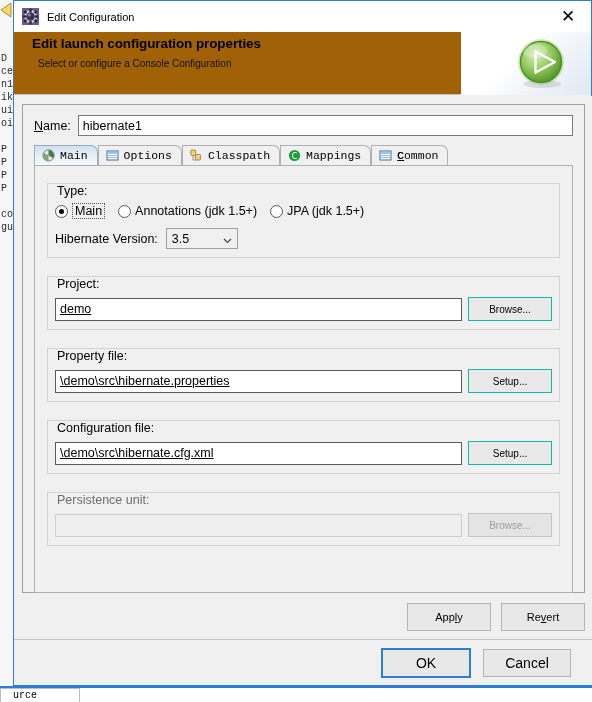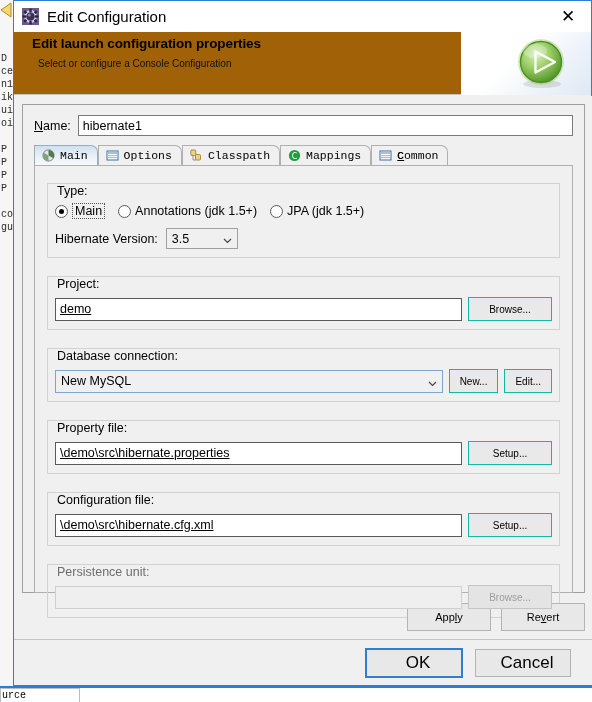--- a/index.html
+++ b/index.html
@@ -14,34 +14,34 @@
   
   .bg-layer{position:absolute;inset:0;background:#ffffff;}
   .bg-ruler{position:absolute;left:0;top:0;width:13px;height:702px;background:#f6f6f6;border-right:1px solid #c9c9c9;}
   .bg-gutter{position:absolute;left:0;top:0;width:10px;height:702px;background:#f0f0f0;}
   .bg-marker{position:absolute;left:0;top:2px;width:12px;height:18px;}
   .bg-code{position:absolute;left:1px;top:0;width:12px;height:702px;
     font-family:"Liberation Mono", monospace;font-size:10px;line-height:13px;
     color:#2a2a2a;overflow:hidden;white-space:pre;}
   .bg-bottomline{position:absolute;left:0;bottom:0;width:592px;height:14px;background:#ffffff;}
   .bg-tab{position:absolute;left:0;bottom:0;height:14px;width:80px;border:1px solid #bcbcbc;border-bottom:none;background:#ffffff;
-    font-family:"Liberation Mono", monospace;font-size:10px;line-height:13px;color:#000;padding-left:1px;box-sizing:border-box;overflow:hidden;}
+    font-family:"Liberation Mono", monospace;font-size:10px;line-height:13px;color:#000;padding-left:12px;box-sizing:border-box;overflow:hidden;}
   .bg-blueline{position:absolute;left:0;bottom:14px;width:592px;height:2px;background:#2a7fd4;}
 
   
   .dialog{
     position:absolute;left:13px;top:0;width:579px;height:686px;
     background:#f0f0f0;border:1px solid #2f7fd1;box-sizing:border-box;
   }
   .titlebar{
     height:31px;background:#ffffff;position:relative;
     display:flex;align-items:center;
   }
   .title-icon{margin-left:8px;width:17px;height:17px;position:relative;flex:none;}
-  .title-text{margin-left:8px;font-size:15px;color:#000;}
+  .title-text{margin-left:8px;font-size:11px;color:#000;}
   .close-btn{
     position:absolute;right:0;top:0;width:46px;height:31px;
     display:flex;align-items:center;justify-content:center;
     font-size:17px;color:#000;line-height:1;
   }
 
   .header{
     height:63px;background:#a16207;position:relative;border-bottom:1px solid #c4c4c4;
     padding:4px 0 0 18px;box-sizing:border-box;
   }
@@ -159,21 +159,21 @@
   .btn2 u{text-decoration:underline;}
 
   .footer{
     position:absolute;left:0;bottom:0;width:579px;height:46px;
     border-top:1px solid #c4c4c4;background:#f0f0f0;
     display:flex;justify-content:flex-end;align-items:center;gap:12px;
     padding-right:22px;box-sizing:border-box;
   }
   .btn3{
     width:86px;height:26px;border:1px solid #b4b4b4;background:#e8e8e8;
-    font-size:17px;display:flex;align-items:center;justify-content:center;color:#000;padding-left:8px;
+    font-size:14px;display:flex;align-items:center;justify-content:center;color:#000;
   }
   .btn3.default{border:2px solid #2f7fd1;}
 </style>
 </head>
 <body>
 
 <div class="bg-layer">
   <div class="bg-gutter"></div>
   <div class="bg-ruler"></div>
   <div class="bg-marker">
@@ -357,38 +357,20 @@
           <div class="group-frame"></div>
           <span class="group-title">Project:</span>
           <div class="group-body">
             <div class="field-row">
               <div class="text-field">demo</div>
               <div class="btn wide">Browse...</div>
             </div>
           </div>
         </div>
 
-        <div class="group">
-          <div class="group-frame"></div>
-          <span class="group-title">Database connection:</span>
-          <div class="group-body">
-            <div class="field-row">
-              <div class="combo-field">
-                <span>New MySQL</span>
-                <span class="chev">
-                  <svg width="9" height="9" viewBox="0 0 9 9">
-                      <path d="M1 3 L4.5 6.5 L8 3" fill="none" stroke="#454545" stroke-width="1.2"></path>
-                    </svg>
-                </span>
-              </div>
-              <div class="btn">New...</div>
-              <div class="btn">Edit...</div>
-            </div>
-          </div>
-        </div>
 
         <div class="group">
           <div class="group-frame"></div>
           <span class="group-title">Property file:</span>
           <div class="group-body">
             <div class="field-row">
               <div class="text-field">\demo\src\hibernate.properties</div>
               <div class="btn wide">Setup...</div>
             </div>
           </div>

